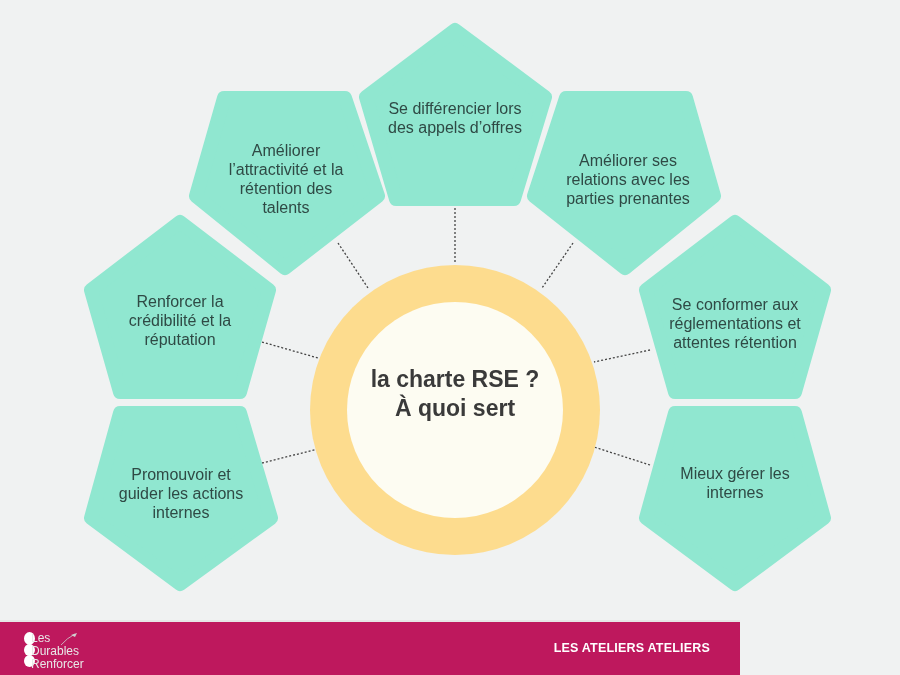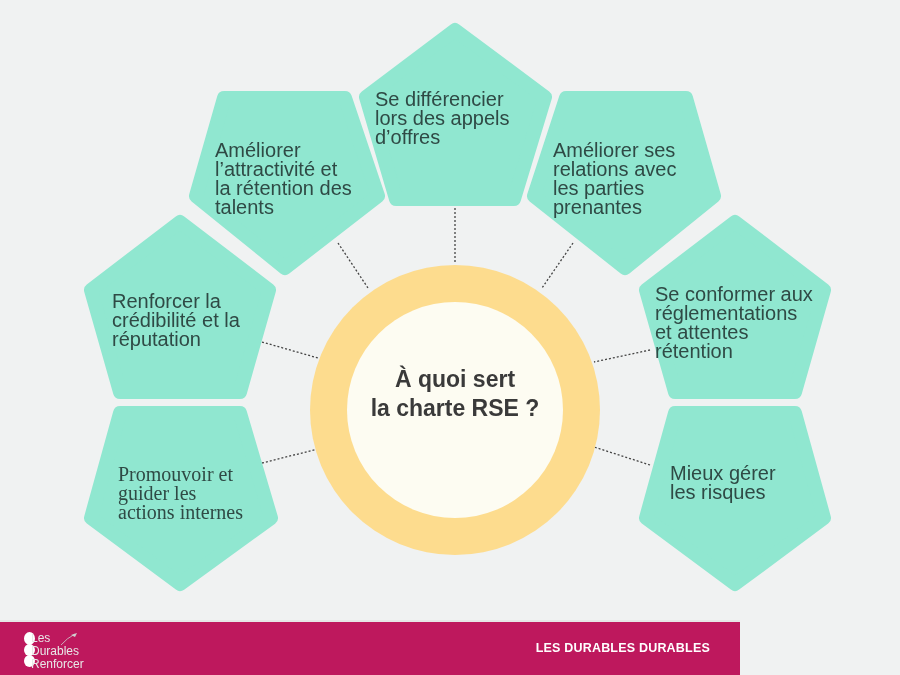--- a/index.html
+++ b/index.html
@@ -1,18 +1,18 @@
 <!DOCTYPE html>
 <html><head>
 <meta charset="utf-8">
 <style>
   html, body { margin:0; padding:0; }
   body { width:900px; height:675px; position:relative; overflow:hidden; background:#f0f2f2; font-family:"Liberation Sans", sans-serif; }
   #canvas { position:absolute; left:0; top:0; width:900px; height:620px; }
-  .label { position:absolute; text-align:left; color:#2f4a45; font-size:20px; line-height:19px; font-family:"Liberation Sans", sans-serif; display:flex; align-items:center; justify-content:center; }
+  .label { position:absolute; text-align:center; color:#2f4a45; font-size:16px; line-height:19px; font-family:"Liberation Sans", sans-serif; display:flex; align-items:center; justify-content:center; }
   .center-title { position:absolute; left:355px; top:365px; width:200px; text-align:center; color:#3a3a3a; font-weight:bold; font-size:23px; line-height:29px; }
   #footer { position:absolute; left:0; top:620px; width:740px; height:55px; background:#be185d; border-top:2px solid #e6e6e6; box-sizing:border-box;text-decoration:underline; }
   .logo { position:absolute; left:24px; top:6px; width:80px; height:44px; }
   .logo-line { position:absolute; left:7px; color:#e8e8e8; font-size:12px; line-height:14px; font-family:"Liberation Sans", sans-serif; }
   .logo-blob { position:absolute; background:#ffffff; border-radius:50%; }
   .brand { position:absolute; right:30px; top:19px; color:#ffffff; font-weight:bold; font-size:12.5px; letter-spacing:0.2px; }
 </style>
 </head>
 <body>
 
@@ -57,39 +57,39 @@
 </div>
 <div class="label" style="left:553px; top:140px; width:150px; height:78px;">
   <span>Améliorer ses relations avec les parties prenantes</span>
 </div>
 <div class="label" style="left:112px; top:290px; width:136px; height:60px;">
   <span>Renforcer la crédibilité et la réputation</span>
 </div>
 <div class="label" style="left:655px; top:283px; width:160px; height:80px;">
   <span>Se conformer aux réglementations et attentes rétention</span>
 </div>
-<div class="label" style="left:118px; top:454px; width:126px; height:78px;font-family:Liberation Serif, serif;">
+<div class="label" style="left:118px; top:454px; width:126px; height:78px;">
   <span>Promouvoir et guider les actions internes</span>
 </div>
 <div class="label" style="left:670px; top:463px; width:130px; height:40px;">
-  <span>Mieux gérer les risques</span>
+  <span>Mieux gérer les internes</span>
 </div>
 
 <div class="center-title">
+  <div>la charte RSE ?</div>
   <div>À quoi sert</div>
-  <div>la charte RSE ?</div>
 </div>
 
 <div id="footer">
   <div class="logo">
     <div class="logo-blob" style="left:0px; top:4px; width:11px; height:13px;"></div>
     <div class="logo-blob" style="left:0px; top:16px; width:11px; height:12px;"></div>
     <div class="logo-blob" style="left:0px; top:27px; width:11px; height:12px;"></div>
     <svg style="position:absolute; left:35px; top:4px;" width="20" height="14" viewBox="0 0 20 14">
       <path d="M2 13 Q8 6 16 2" stroke="#cfcfcf" stroke-width="0.8" fill="none"></path>
       <path d="M12 3 L18 1 L16 5 Z" fill="#cfcfcf"></path>
     </svg>
     <div class="logo-line" style="top:3px;">Les</div>
     <div class="logo-line" style="top:16px;">Durables</div>
     <div class="logo-line" style="top:29px;">Renforcer</div>
   </div>
-  <div class="brand">LES DURABLES DURABLES</div>
+  <div class="brand">LES ATELIERS ATELIERS</div>
 </div>
 
 </body></html>

